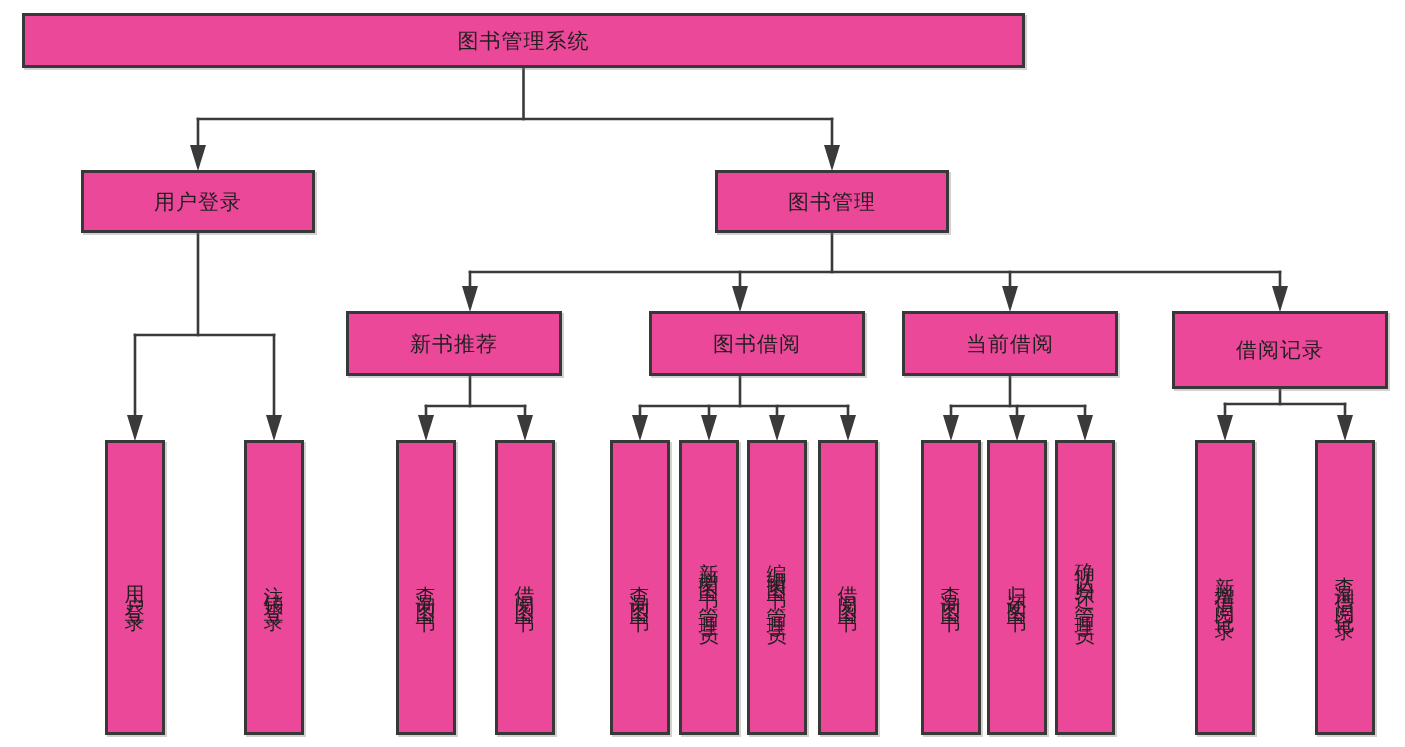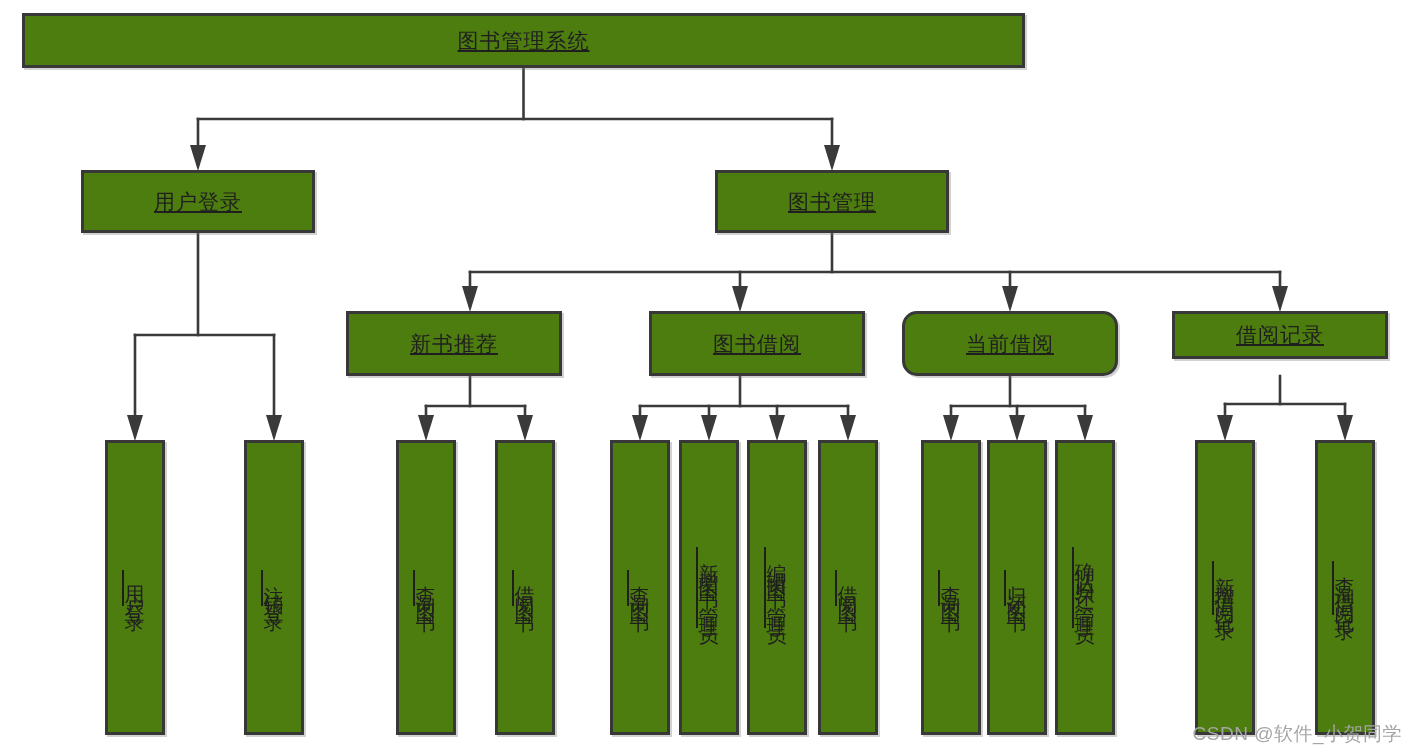--- a/index.html
+++ b/index.html
@@ -19,30 +19,29 @@
     position: absolute;
     left: 0;
     top: 0;
     width: 1405px;
     height: 747px;
     z-index: 1;
   }
   .node {
     position: absolute;
     box-sizing: border-box;
-    background: #4d7c0f;
+    background: #ec4899;
     border: 3px solid #383838;
     box-shadow: 2px 2px 0 rgba(125,125,125,0.35);
     display: flex;
     align-items: center;
     justify-content: center;
     color: #1f1f1f;
     z-index: 2;
     white-space: nowrap;
-    text-decoration: underline;
   }
   .node.horizontal {
     font-size: 21px;
     letter-spacing: 1px;
   }
   .node.vertical {
     writing-mode: vertical-rl;
     text-orientation: mixed;
     font-size: 20px;
     letter-spacing: 9px;
@@ -110,28 +109,27 @@
       <polygon points="1009,415 1025,415 1017,441" fill="#3a3a3a"></polygon>
       <line x1="1085" y1="406" x2="1085" y2="418" stroke="#3a3a3a" stroke-width="2.6" stroke-linecap="square"></line>
       <polygon points="1077,415 1093,415 1085,441" fill="#3a3a3a"></polygon>
       <line x1="1280" y1="376" x2="1280" y2="404" stroke="#3a3a3a" stroke-width="2.6" stroke-linecap="square"></line>
       <line x1="1225" y1="404" x2="1345" y2="404" stroke="#3a3a3a" stroke-width="2.6" stroke-linecap="square"></line>
       <line x1="1225" y1="404" x2="1225" y2="418" stroke="#3a3a3a" stroke-width="2.6" stroke-linecap="square"></line>
       <polygon points="1217,415 1233,415 1225,441" fill="#3a3a3a"></polygon>
       <line x1="1345" y1="404" x2="1345" y2="418" stroke="#3a3a3a" stroke-width="2.6" stroke-linecap="square"></line>
       <polygon points="1337,415 1353,415 1345,441" fill="#3a3a3a"></polygon>
     </svg>
-  <div class="watermark" style="color: rgb(166, 166, 166);">CSDN @软件_小贺同学</div>
 <div class="node horizontal" style="left: 22px; top: 13px; width: 1003px; height: 55px;">图书管理系统</div>
     <div class="node horizontal" style="left: 81px; top: 170px; width: 234px; height: 63px;">用户登录</div>
     <div class="node horizontal" style="left: 715px; top: 170px; width: 234px; height: 63px; text-align: center;">图书管理</div>
     <div class="node horizontal" style="left: 346px; top: 311px; width: 216px; height: 65px;">新书推荐</div>
     <div class="node horizontal" style="left: 632px; top: 311px; width: 216px; height: 65px; margin-left: 17px;">图书借阅</div>
-    <div class="node horizontal" style="left: 902px; top: 311px; width: 216px; height: 65px; border-radius: 15px;">当前借阅</div>
-    <div class="node horizontal" style="left: 1172px; top: 311px; width: 216px; height: 48px;">借阅记录</div>
+    <div class="node horizontal" style="left: 902px; top: 311px; width: 216px; height: 65px;">当前借阅</div>
+    <div class="node horizontal" style="left: 1172px; top: 311px; width: 216px; height: 78px;">借阅记录</div>
     <div class="node vertical" style="left: 105px; top: 440px; width: 60px; height: 295px;">用户登录</div>
     <div class="node vertical" style="left: 244px; top: 440px; width: 60px; height: 295px;">注销登录</div>
     <div class="node vertical" style="left: 396px; top: 440px; width: 60px; height: 295px;">查询图书</div>
     <div class="node vertical" style="left: 495px; top: 440px; width: 60px; height: 295px;">借阅图书</div>
     <div class="node vertical" style="left: 610px; top: 440px; width: 60px; height: 295px;">查询图书</div>
     <div class="node vertical" style="left: 679px; top: 440px; width: 60px; height: 295px;">新增图书（管理员）</div>
     <div class="node vertical" style="left: 747px; top: 440px; width: 60px; height: 295px;">编辑图书（管理员）</div>
     <div class="node vertical" style="left: 818px; top: 440px; width: 60px; height: 295px;">借阅图书</div>
     <div class="node vertical" style="left: 921px; top: 440px; width: 60px; height: 295px;">查询图书</div>
     <div class="node vertical" style="left: 987px; top: 440px; width: 60px; height: 295px;">归还图书</div>

